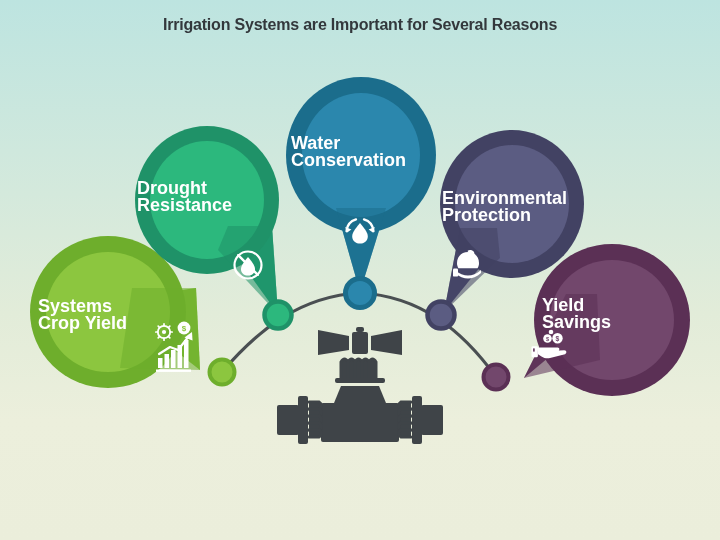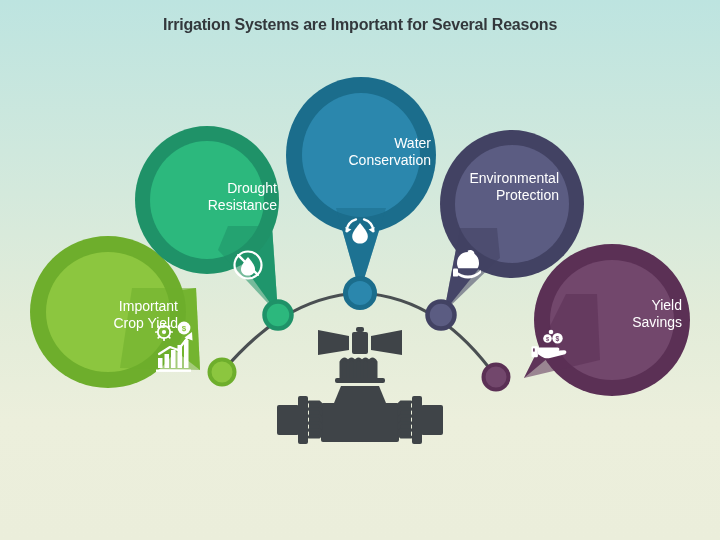--- a/index.html
+++ b/index.html
@@ -26,24 +26,24 @@
     color: #33383c;
     letter-spacing: -0.2px;
   }
   #canvas {
     position: absolute;
     top: 0;
     left: 0;
   }
   .bubble-label {
     position: absolute;
-    text-align: right;
+    text-align: left;
     color: #ffffff;
-    font-weight: normal;
-    font-size: 14px;
+    font-weight: bold;
+    font-size: 18px;
     line-height: 17px;
     pointer-events: none;
     white-space: pre-line;
   }
 </style>
 </head>
 <body>
 
 <div id="stage" style="background: linear-gradient(rgb(189, 228, 224) 0%, rgb(207, 232, 221) 28%, rgb(226, 236, 217) 58%, rgb(236, 239, 220) 78%, rgb(235, 238, 219) 100%);">
 
@@ -209,28 +209,28 @@
 
     <g>
       <circle id="dot-1" cx="222" cy="372" r="12.5" stroke-width="4" fill="#8cc63f" stroke="#6eae2c"></circle>
       <circle id="dot-2" cx="278" cy="315" r="13.5" stroke-width="4.5" fill="#2cb87d" stroke="#1f9268"></circle>
       <circle id="dot-3" cx="360" cy="293" r="14.5" stroke-width="5" fill="#2b87ad" stroke="#1b6d8c"></circle>
       <circle id="dot-4" cx="441" cy="315" r="13.5" stroke-width="4.5" fill="#5b5c82" stroke="#424263"></circle>
       <circle id="dot-5" cx="496" cy="377" r="12.5" stroke-width="4" fill="#72476c" stroke="#5b3055"></circle>
     </g>
   </svg>
 
-  <div class="bubble-label" style="left:38px; top:298px; width:140px;">Important
+  <div class="bubble-label" style="left:38px; top:298px; width:140px;">Systems
 Crop Yield</div>
 
   <div class="bubble-label" style="left:137px; top:180px; width:140px;">Drought
 Resistance</div>
 
   <div class="bubble-label" style="left:291px; top:135px; width:140px;">Water
 Conservation</div>
 
-  <div class="bubble-label" style="left:442px; top:170px; width:117px;">Environmental
+  <div class="bubble-label" style="left:442px; top:190px; width:117px;">Environmental
 Protection</div>
 
   <div class="bubble-label" style="left:542px; top:297px; width:140px;">Yield
 Savings</div>
 
 </div>
 
 </body></html>

